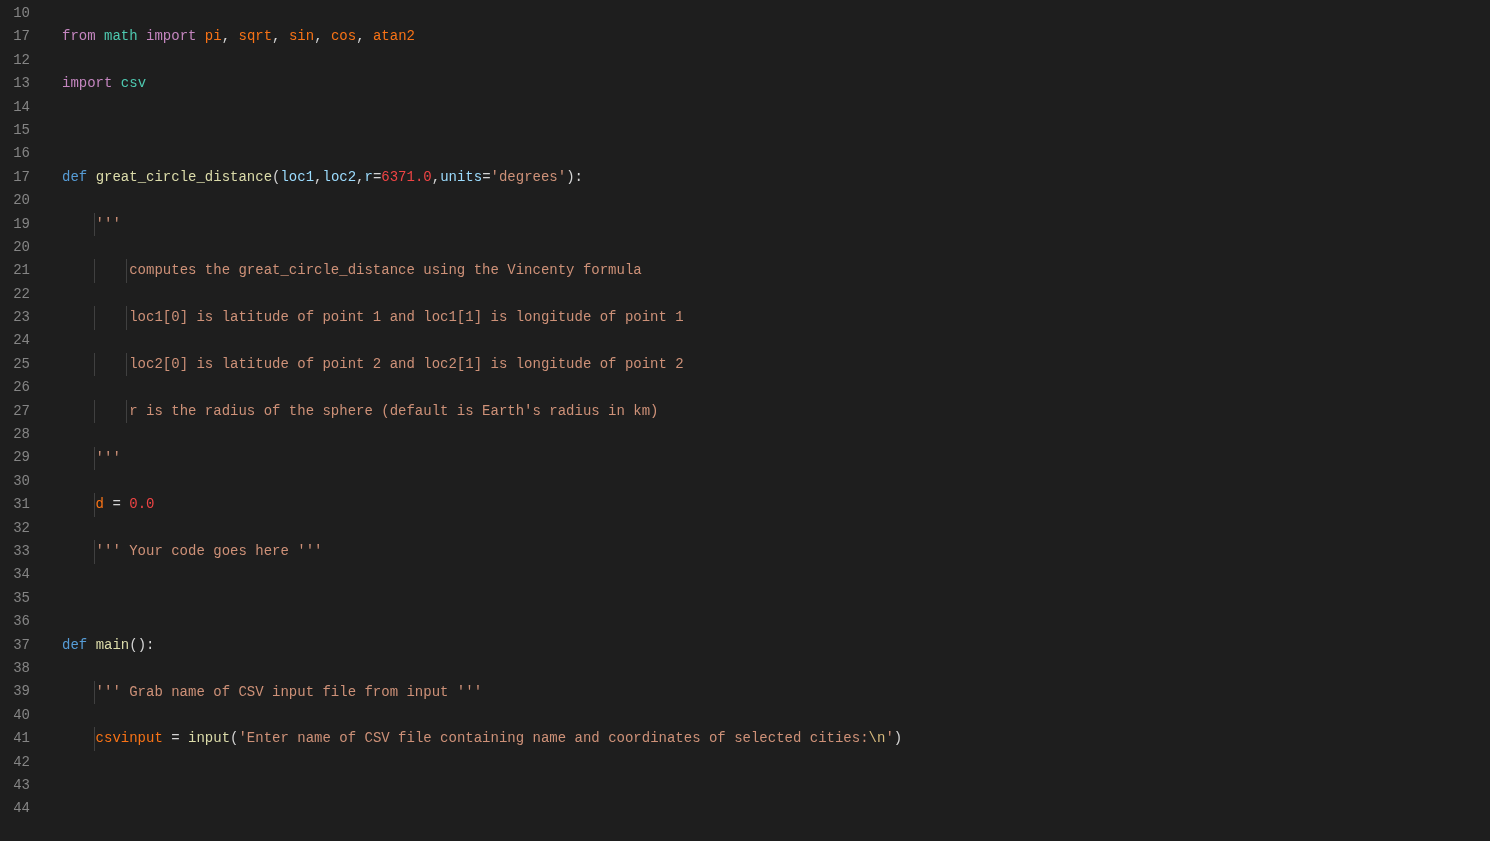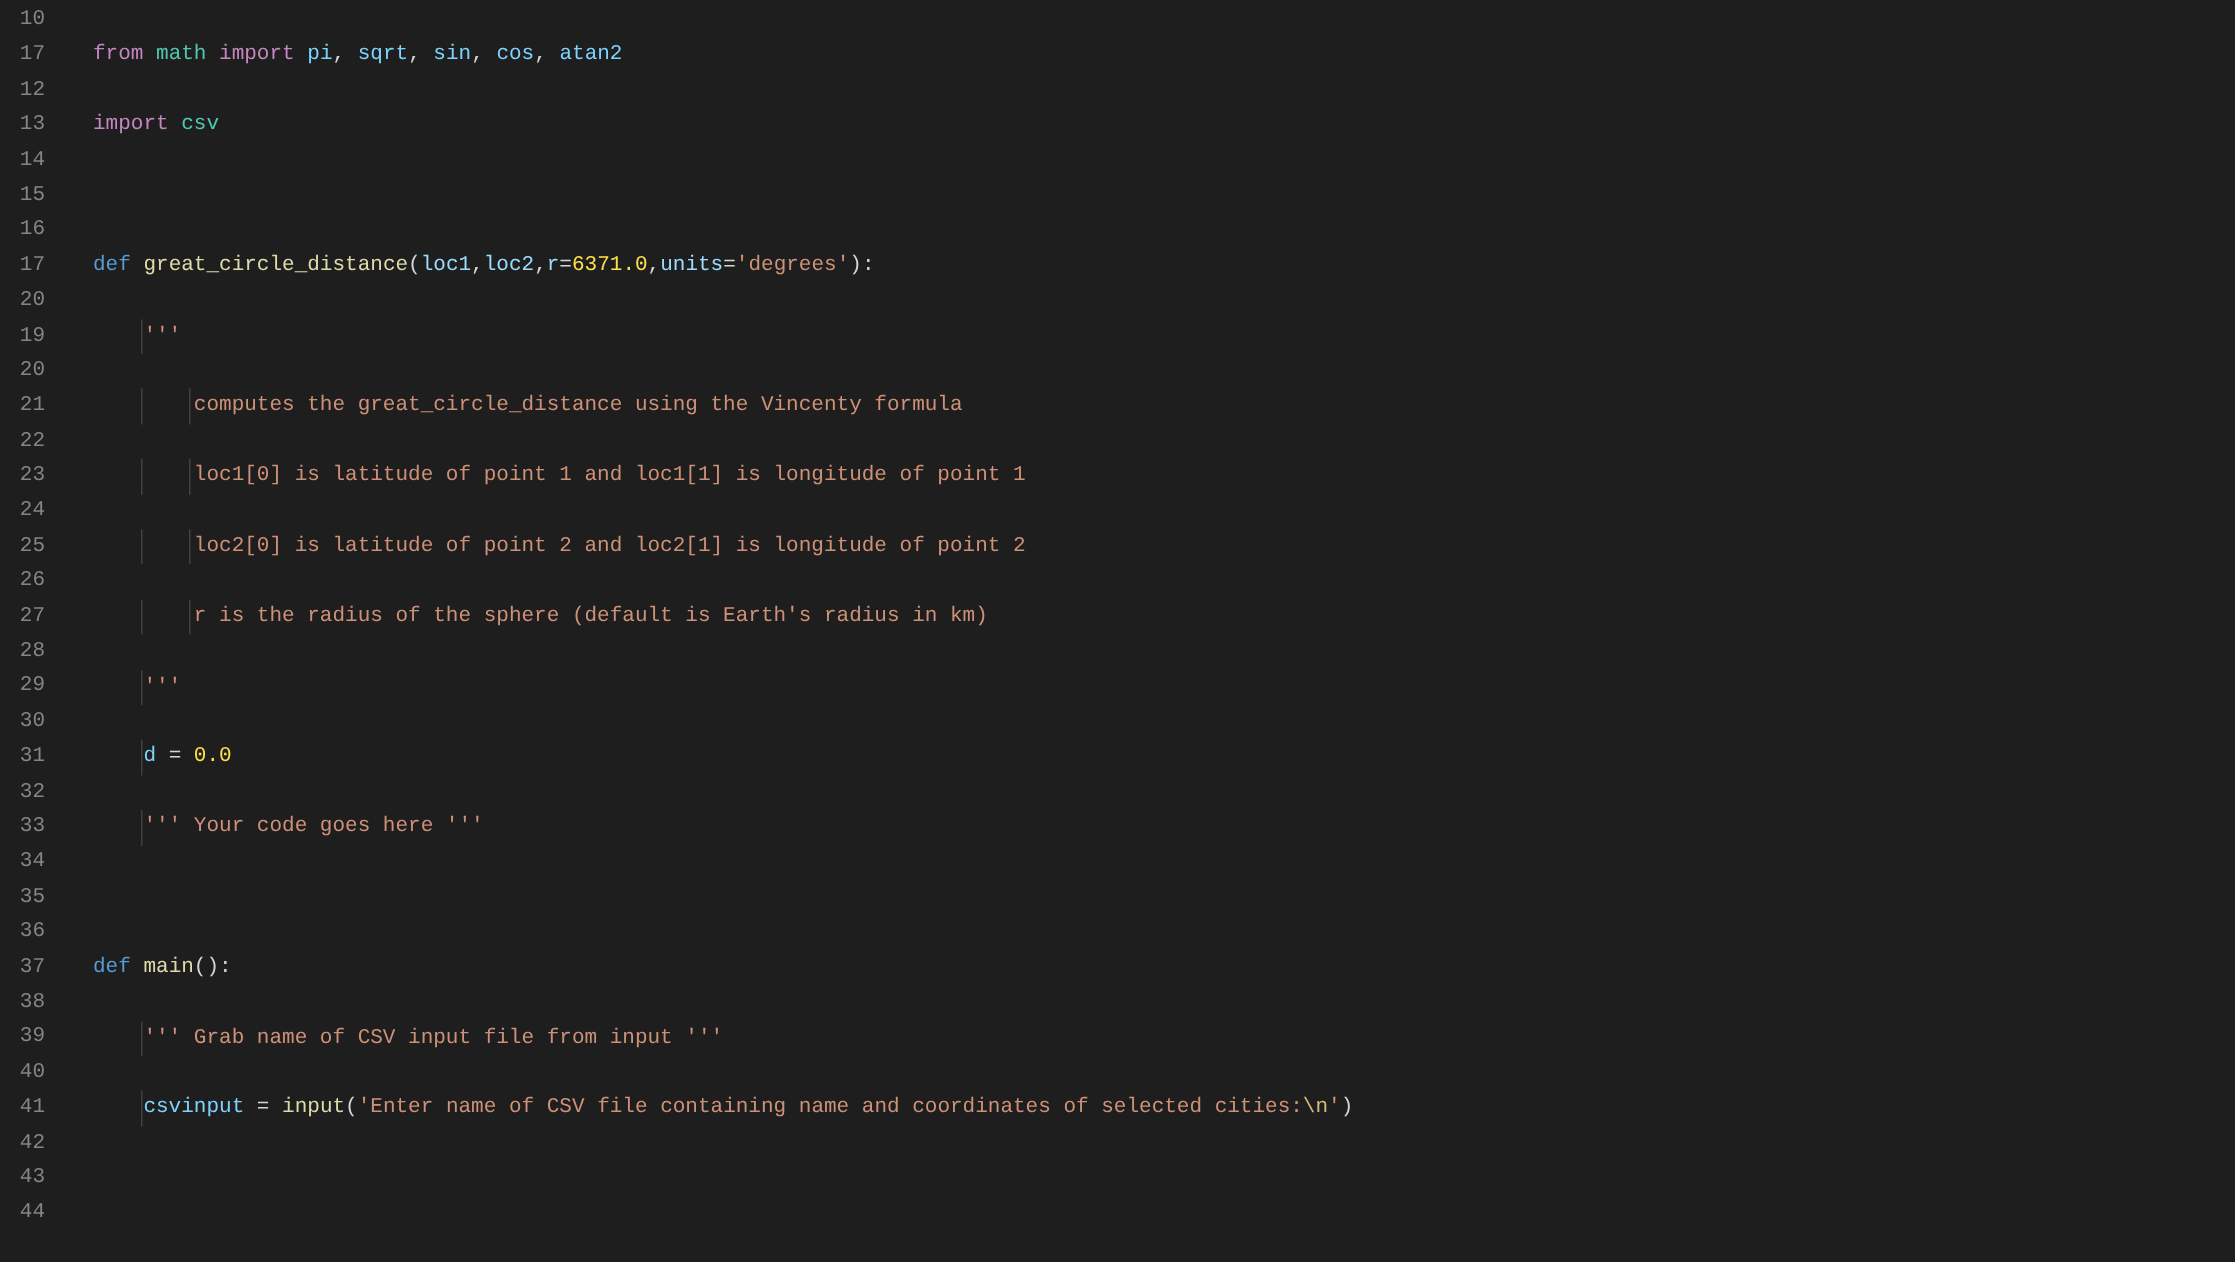--- a/index.html
+++ b/index.html
@@ -37,23 +37,23 @@
     top: 0;
     bottom: 0;
     width: 1px;
     background: #404040;
   }
   .g1 { left: 32px; }
   .g2 { left: 64px; }
   .kw { color: #c586c0; }
   .mod { color: #4ec9b0; text-align: center; }
   .fn { color: #dcdcaa; }
-  .var { color: #7dd3fc; text-align: center; }
+  .var { color: #f97316; text-align: center; }
   .param { color: #9cdcfe; }
-  .num { color: #fde047; }
+  .num { color: #ef4444; }
   .str { color: #ce9178; font-family: Liberation Mono, monospace; }
   .esc { color: #d7ba7d; }
   .const { color: #569cd6; }
   .txt { color: #d4d4d4; }
 </style>
 </head>
 <body>
 
 <div class="editor">
   <div class="gutter">

